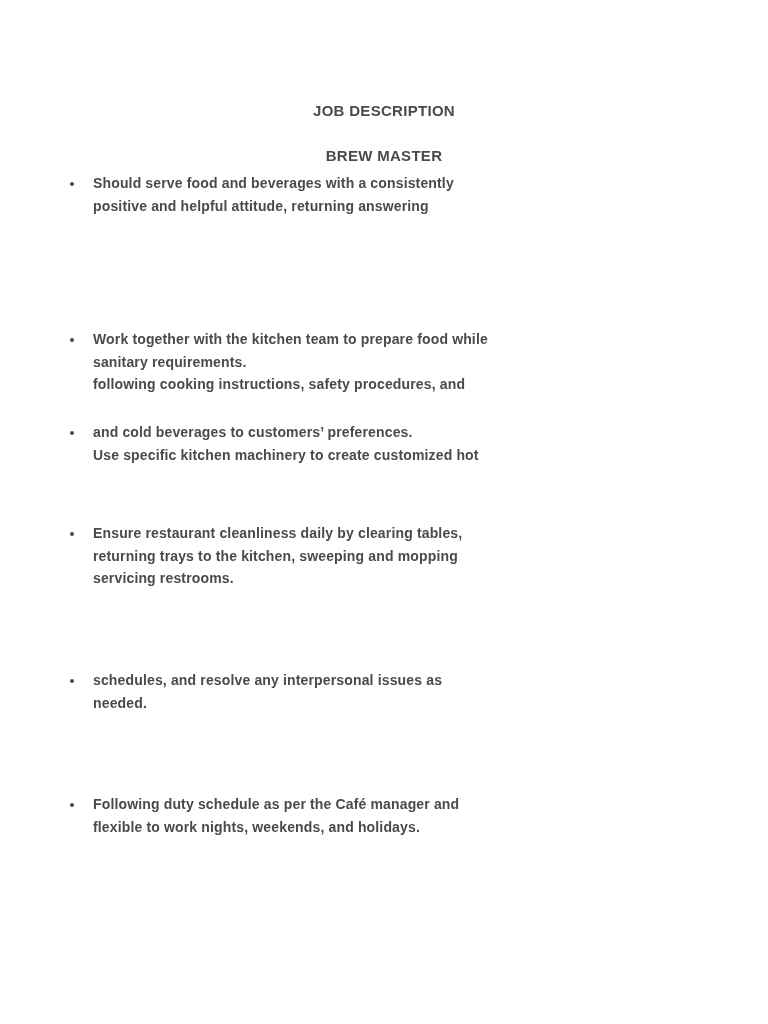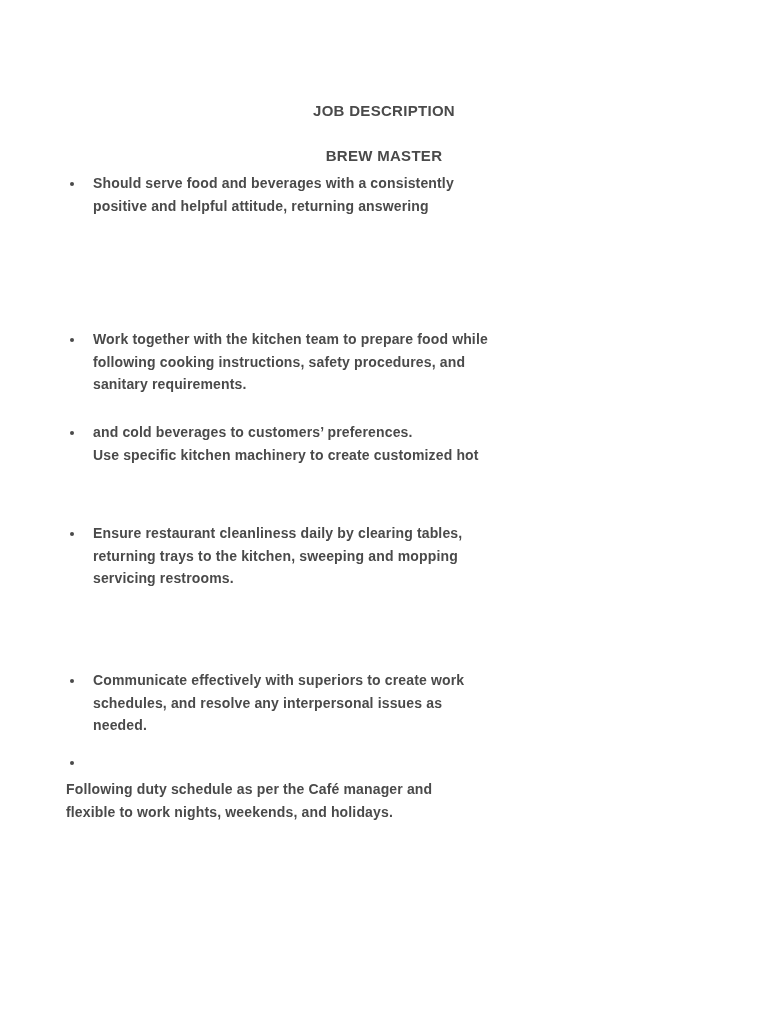--- a/index.html
+++ b/index.html
@@ -92,22 +92,22 @@
       <div class="bullet-text">
         <div>Should serve food and beverages with a consistently</div>
         <div>positive and helpful attitude, returning answering</div>
       </div>
     </li>
 
     <li class="bullet-item" style="top:296px;margin-top:32px;">
       <span class="bullet-dot"></span>
       <div class="bullet-text">
         <div>Work together with the kitchen team to prepare food while</div>
+        <div>sanitary requirements.</div>
         <div>following cooking instructions, safety procedures, and</div>
-        <div>sanitary requirements.</div>
       </div>
     </li>
 
     <li class="bullet-item" style="top:421px;">
       <span class="bullet-dot"></span>
       <div class="bullet-text">
         <div>and cold beverages to customers’ preferences.</div>
         <div>Use specific kitchen machinery  to create customized hot</div>
       </div>
     </li>
@@ -117,27 +117,26 @@
       <div class="bullet-text">
         <div>Ensure restaurant cleanliness daily by clearing tables,</div>
         <div>returning trays to the kitchen, sweeping and mopping</div>
         <div>servicing restrooms.</div>
       </div>
     </li>
 
     <li class="bullet-item" style="top:669px;">
       <span class="bullet-dot"></span>
       <div class="bullet-text">
-        <div>Communicate effectively with superiors to create work</div>
         <div>schedules,  and resolve any interpersonal issues as</div>
         <div>needed.</div>
       </div>
     </li>
 
-    <li class="bullet-item" style="top:751px;flex-direction:column;">
+    <li class="bullet-item" style="top:793px;">
       <span class="bullet-dot"></span>
       <div class="bullet-text">
         <div>Following duty schedule as per the Café manager and</div>
         <div>flexible to work nights, weekends, and holidays.</div>
       </div>
     </li>
 
   </ul>
 </div>
 

